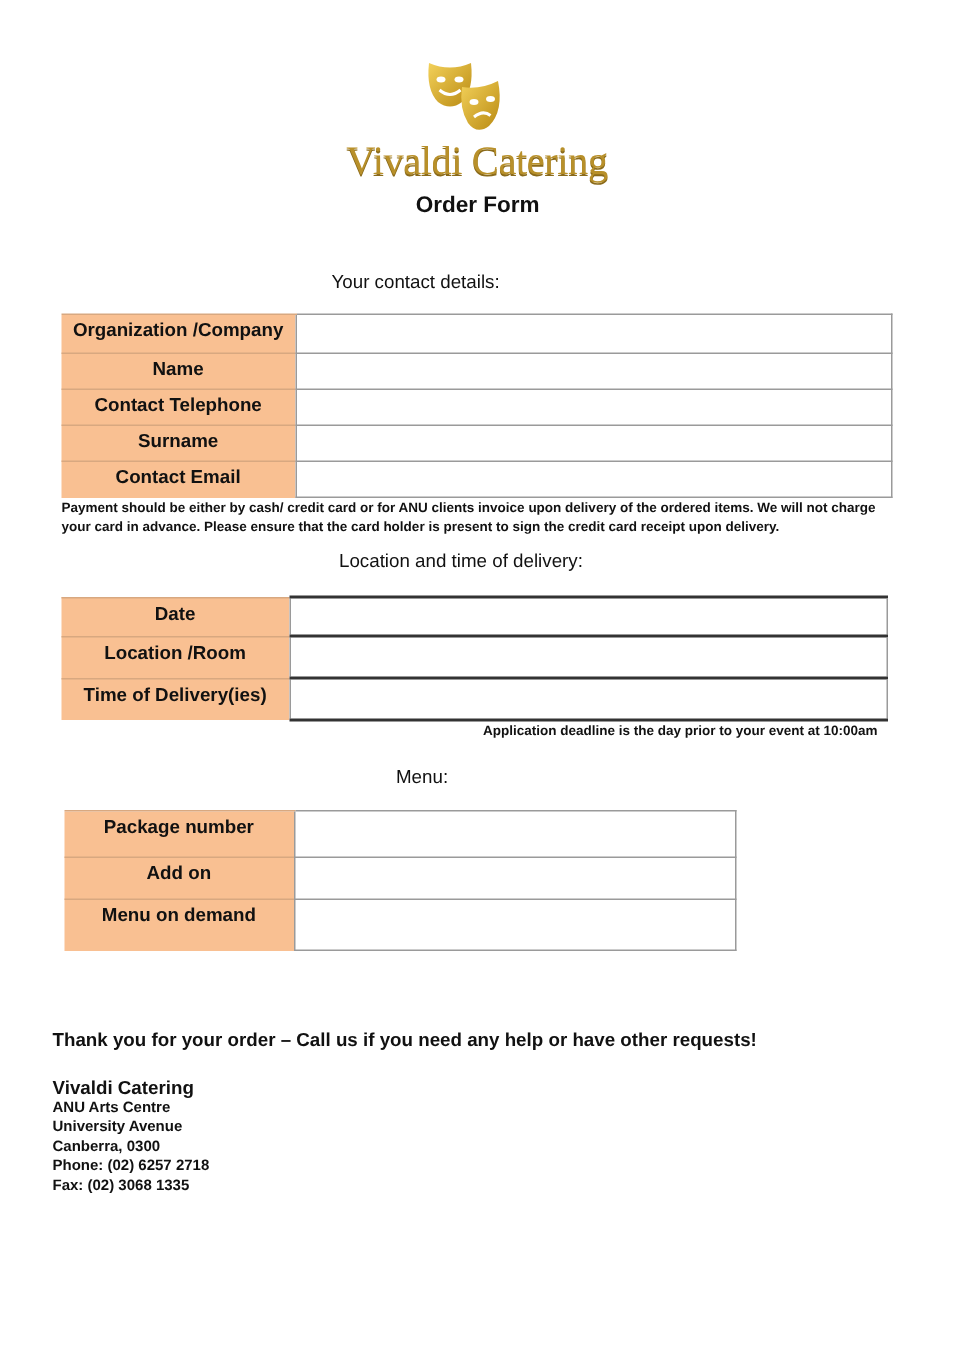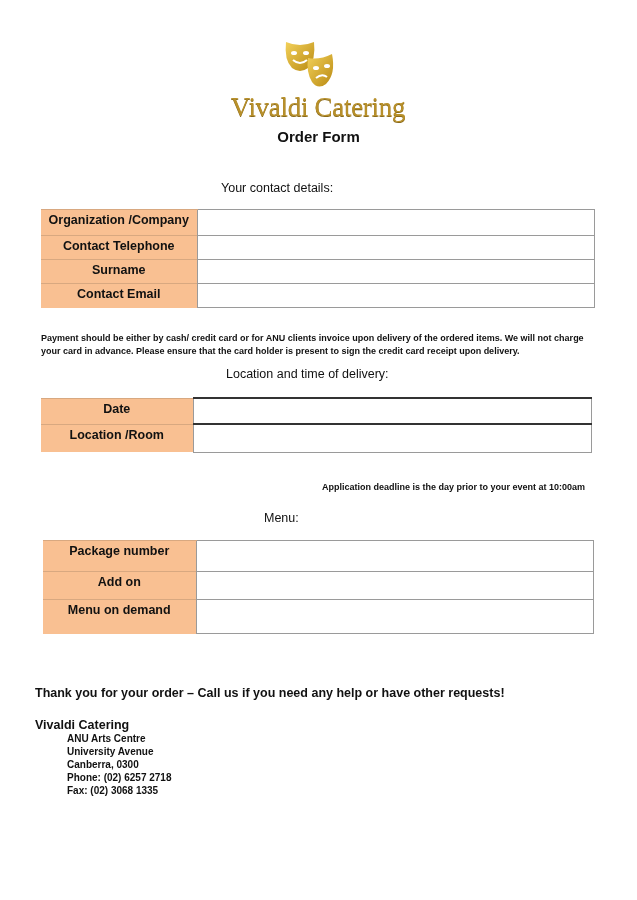--- a/index.html
+++ b/index.html
@@ -12,21 +12,21 @@
                color:#b8902a; text-shadow:0 1px 0 #8a6a1a; }
   .title { left:0; width:637px; top:128px; text-align:center; font-weight:bold; font-size:15px; }
   .section-heading { font-weight:normal; font-size:12.5px; }
   table.form { position:absolute; border-collapse:collapse; table-layout:fixed; }
   table.form td { padding:0; }
   td.lbl { background:#f9c092; text-align:center; font-weight:bold; font-size:12.5px;
            border-top:1px solid #d8a880; vertical-align:top; }
   td.fld { background:#fff; border:1px solid #9a9a9a; }
   .note { font-weight:bold; font-size:9px; line-height:13px; }
   .thanks { font-weight:bold; font-size:12.5px; }
-  .addr { font-weight:bold; font-size:10px; line-height:13px;margin-left:32px; }
+  .addr { font-weight:bold; font-size:10px; line-height:13px; }
   .addr-title { font-weight:bold; font-size:12.5px; }
   input.cell { width:100%; height:100%; border:none; outline:none; background:transparent;
                box-sizing:border-box; font-family:"Liberation Sans", sans-serif; font-size:12px; padding:0 4px; }
 </style>
 </head>
 <body>
 
 <div class="abs logo">
   <svg width="180" height="56" viewBox="0 0 180 56" style="position:absolute;left:0;top:0;">
     <defs>
@@ -55,20 +55,24 @@
   <colgroup>
       <col style="width:156px">
       <col>
     </colgroup>
   <tbody>
       <tr style="height:26px">
     <td class="lbl" style="padding-top:3px">Organization /Company</td>
     <td class="fld"><input class="cell" value="" style=""></td>
   </tr>
   <tr style="height:24px">
+    <td class="lbl" style="padding-top:3px">Name</td>
+    <td class="fld"><input class="cell" value="" style=""></td>
+  </tr>
+  <tr style="height:24px">
     <td class="lbl" style="padding-top:3px">Contact Telephone</td>
     <td class="fld"><input class="cell" value="" style=""></td>
   </tr>
   <tr style="height:24px">
     <td class="lbl" style="padding-top:3px">Surname</td>
     <td class="fld"><input class="cell" value="" style=""></td>
   </tr>
   <tr style="height:24px">
     <td class="lbl" style="padding-top:3px">Contact Email</td>
     <td class="fld"><input class="cell" value="" style=""></td>
@@ -87,28 +91,32 @@
     </colgroup>
   <tbody>
       <tr style="height:26px">
     <td class="lbl" style="padding-top:3px">Date</td>
     <td class="fld" style="border-top:2px solid #333"><input class="cell" value="" style=""></td>
   </tr>
   <tr style="height:28px">
     <td class="lbl" style="padding-top:3px">Location /Room</td>
     <td class="fld" style="border-top:2px solid #333"><input class="cell" value="" style=""></td>
   </tr>
+  <tr style="height:28px">
+    <td class="lbl" style="padding-top:3px">Time of Delivery(ies)</td>
+    <td class="fld" style="border-top:2px solid #333; border-bottom:2px solid #333"><input class="cell" value="" style=""></td>
+  </tr>
 </tbody>
   </table>
 
 <div class="abs note" style="left:322px; top:481px;">Application deadline is the day prior to your event at 10:00am</div>
 
 <div class="abs section-heading" style="left:264px; top:511px;text-align:right;">Menu:</div>
 
-<table class="form" style="left:43px; top:540px; width:551px;padding-left:32px;">
+<table class="form" style="left:43px; top:540px; width:448px;padding-left:32px;">
   <colgroup>
       <col style="width:153px">
       <col>
     </colgroup>
   <tbody>
       <tr style="height:31px">
     <td class="lbl" style="padding-top:3px">Package number</td>
     <td class="fld"><input class="cell" value="" style=""></td>
   </tr>
   <tr style="height:28px">

